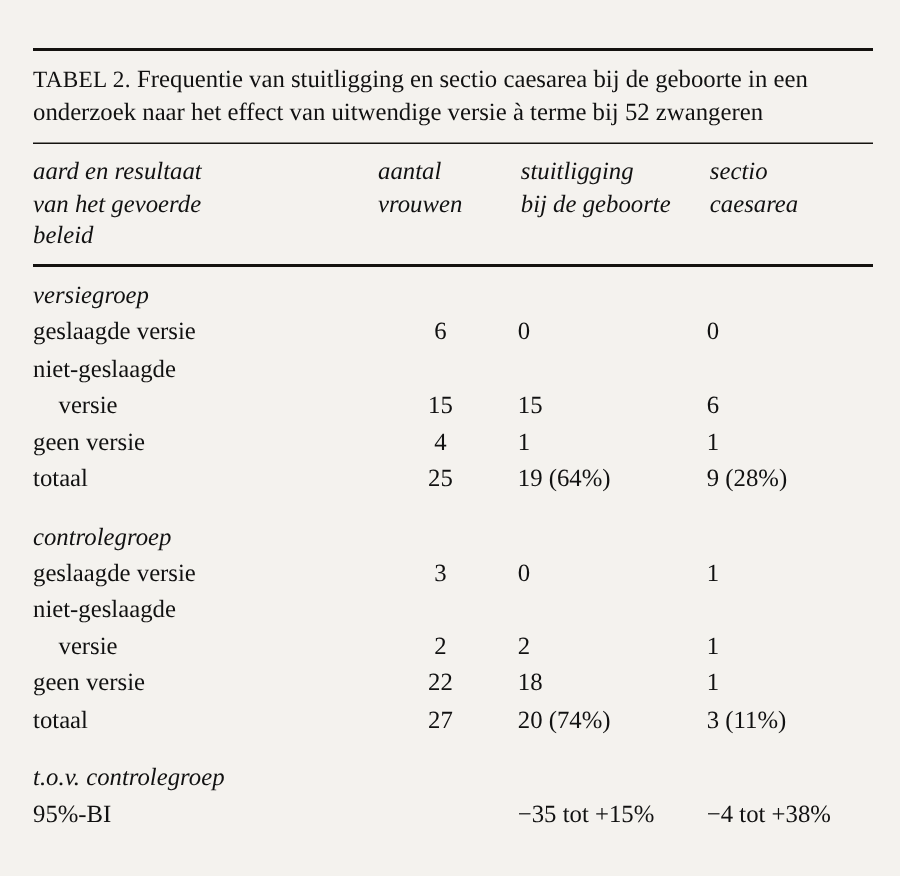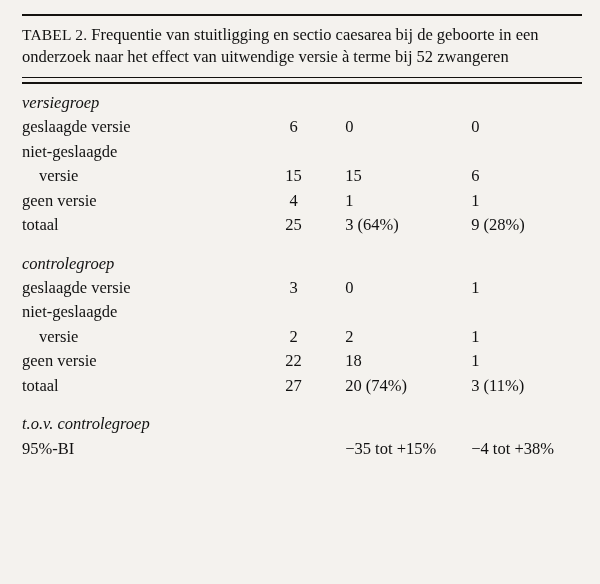--- a/index.html
+++ b/index.html
@@ -12,21 +12,21 @@
     background: #f4f2ee;
     font-family: "Liberation Serif", serif;
     color: #111;
     overflow: hidden;
   }
   .page {
     position: relative;
     width: 600px;
     height: 424px;
     box-sizing: border-box;
-    padding: 14px 18px 10px 22px;
+    padding: 32px 18px 10px 22px;
     background: #f4f2ee;
   }
   .rule {
     border: 0;
     border-top: 2px solid #14120f;
     margin: 0;
   }
   .rule.thin {
     border-top-width: 1.5px;
   }
@@ -115,20 +115,39 @@
 
   <table>
     <colgroup>
       <col class="c1">
         <col class="c2">
         <col class="c3">
         <col class="c4">
     </colgroup>
     <thead>
       <tr>
+        <td>
+          <div>aard en resultaat</div>
+          <div>van het gevoerde</div>
+          <div>beleid</div>
+        </td>
+        <td class="num-h">
+          <div>aantal</div>
+          <div>vrouwen</div>
+        </td>
+        <td class="num-h">
+          <div>stuitligging</div>
+          <div>bij de geboorte</div>
+        </td>
+        <td class="num-h">
+          <div>sectio</div>
+          <div>caesarea</div>
+        </td>
+      </tr>
+      <tr>
         <td class="hr-cell" colspan="4">
           <hr class="rule">
         </td>
       </tr>
     </thead>
     <tbody>
 
       <tr class="group">
         <td class="label">versiegroep</td>
         <td class="num"></td>
@@ -160,21 +179,21 @@
       <tr>
         <td class="label">geen versie</td>
         <td class="num">4</td>
         <td class="numl">1</td>
         <td class="numl">1</td>
       </tr>
 
       <tr>
         <td class="label">totaal</td>
         <td class="num">25</td>
-        <td class="numl">3 (64%)</td>
+        <td class="numl">19 (64%)</td>
         <td class="numl">9 (28%)</td>
       </tr>
 
       <tr class="spacer">
         <td></td>
           <td></td>
           <td></td>
           <td></td>
       </tr>
 

